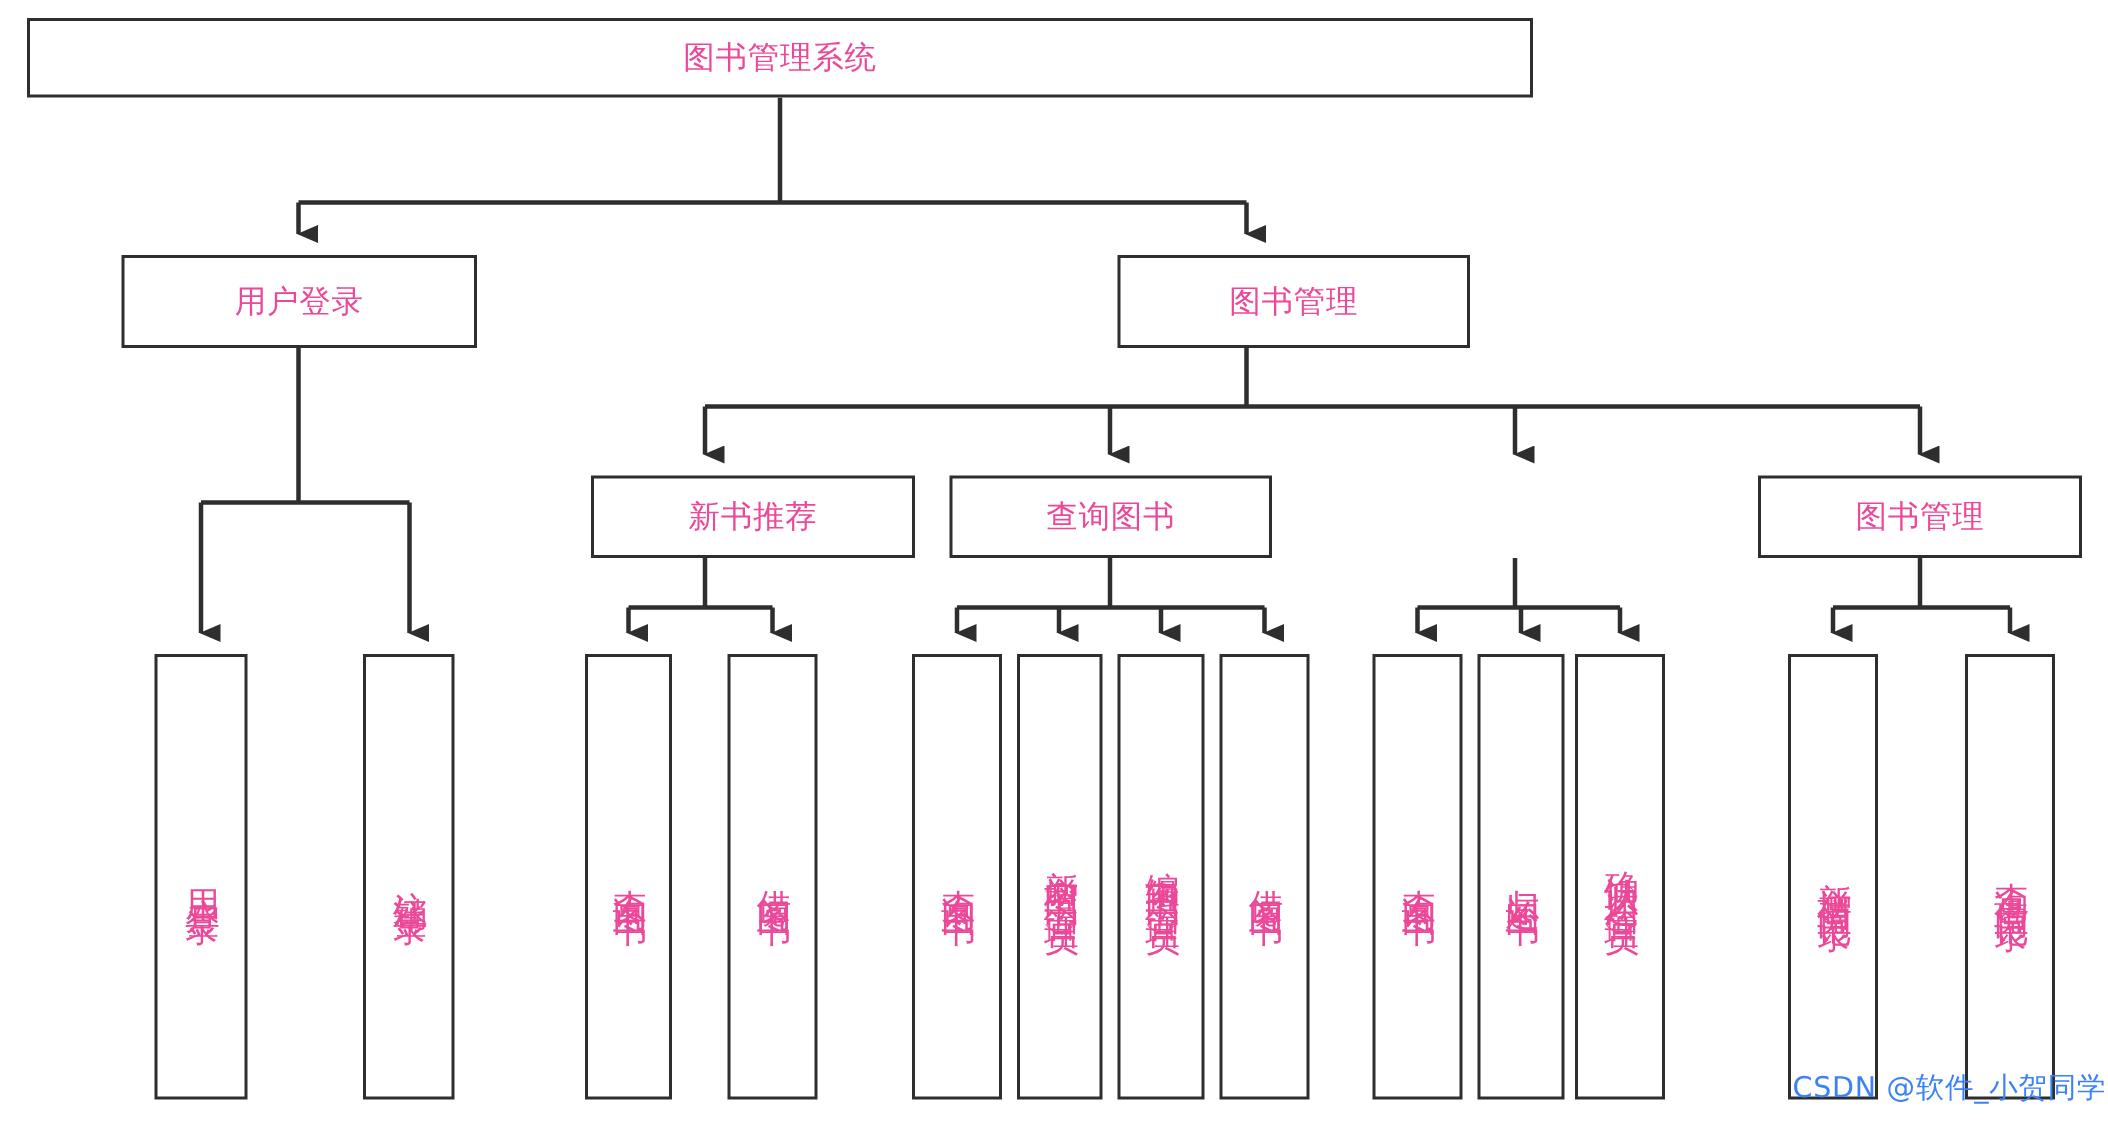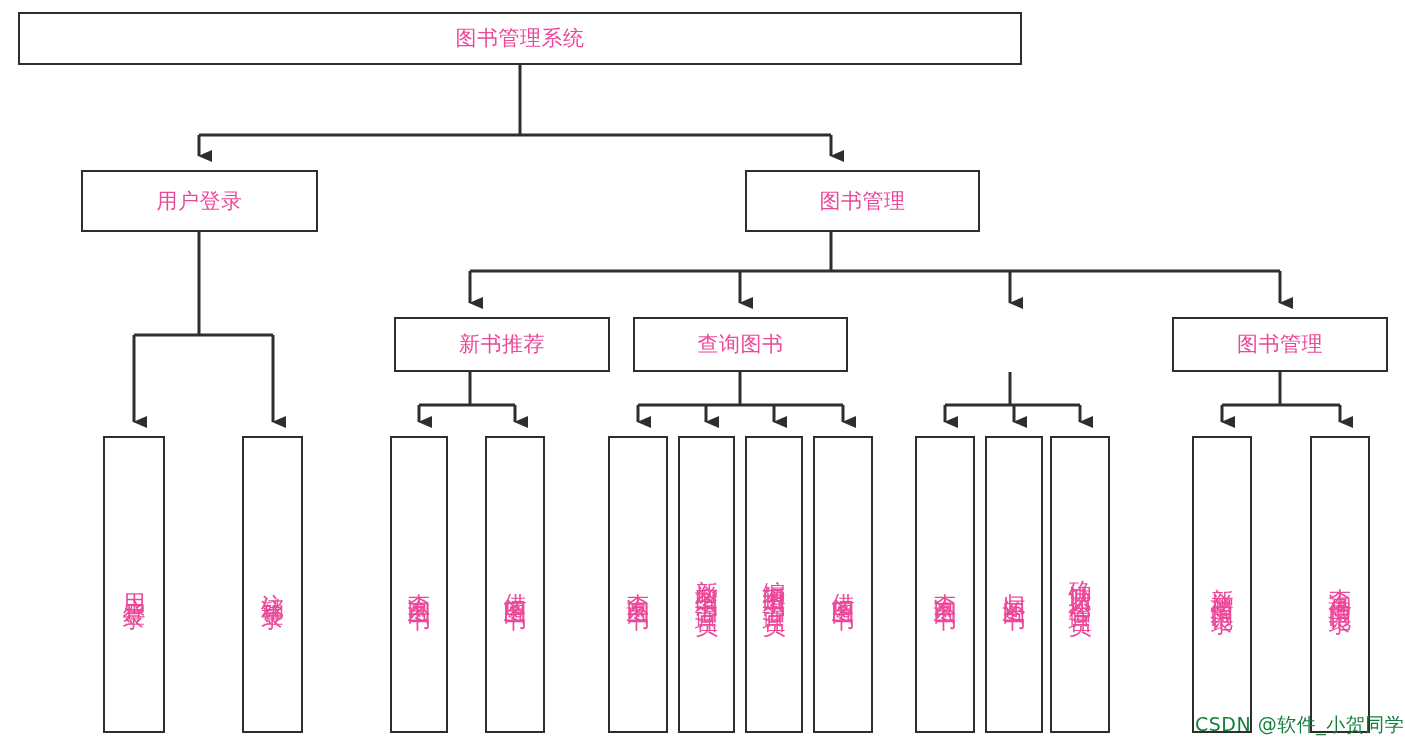--- a/index.html
+++ b/index.html
@@ -48,21 +48,21 @@
     writing-mode: vertical-rl;
     text-orientation: upright;
     font-size: 23px;
     letter-spacing: 5px;
     line-height: 1;
     white-space: nowrap;
     text-align: center;
   }
   .watermark {
     position: absolute;
-    color: #15803d;
+    color: #3b82f6;
     font-size: 19px;
     letter-spacing: 0.5px;
     white-space: nowrap;
     pointer-events: none;
   }
 </style>
 </head>
 <body>
 
 <div id="stage">

